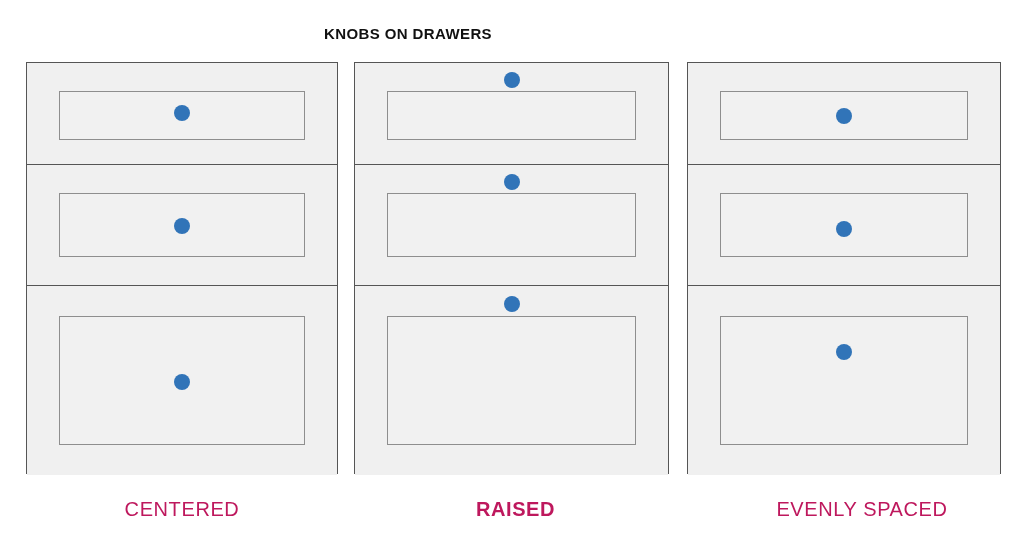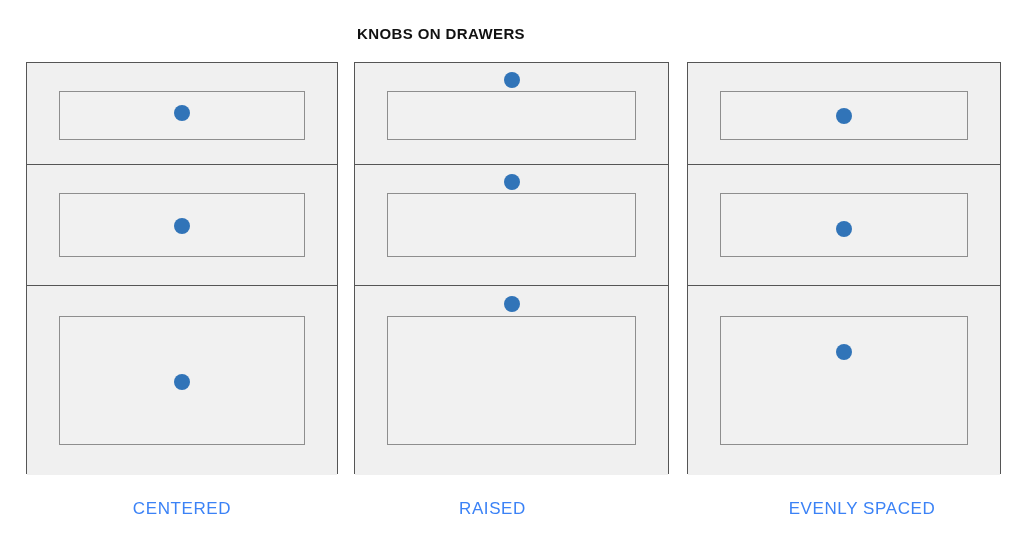--- a/index.html
+++ b/index.html
@@ -22,21 +22,20 @@
     position: absolute;
     top: 24px;
     left: 0;
     width: 816px;
     text-align: center;
     font-size: 15px;
     font-weight: bold;
     letter-spacing: 0.4px;
     color: #111111;
     line-height: 20px;
-    padding-left: 33px;
   }
 
   
   .figure {
     position: absolute;
     top: 62px;
     left: 0;
     width: 1024px;
     height: 412px;
   }
@@ -85,27 +84,27 @@
     margin-top: -8px;
     border-radius: 50%;
     background: #3174b8;
   }
 
   
   .caption {
     position: absolute;
     top: 498px;
     text-align: center;
-    font-size: 17px;
+    font-size: 20px;
     letter-spacing: 0.6px;
-    color: #3b82f6;
+    color: #be185d;
     line-height: 22px;
   }
   .caption-0 { left: 26px;  width: 312px; }
-  .caption-1 { left: 335px; width: 315px; }
+  .caption-1 { left: 358px; width: 315px; font-weight: bold; }
   .caption-2 { left: 705px; width: 314px; }
 </style>
 </head>
 <body>
 
 <div class="page-title">KNOBS ON DRAWERS</div>
 
 <div class="figure">
 
   <div class="unit unit-0">

